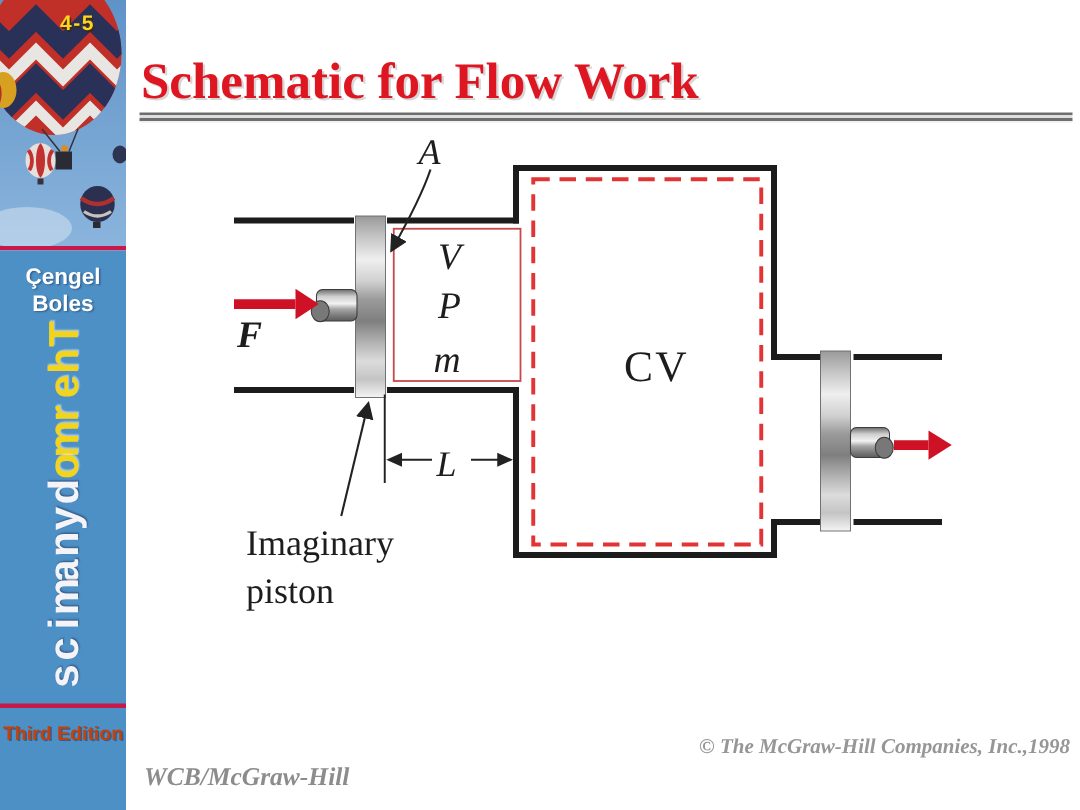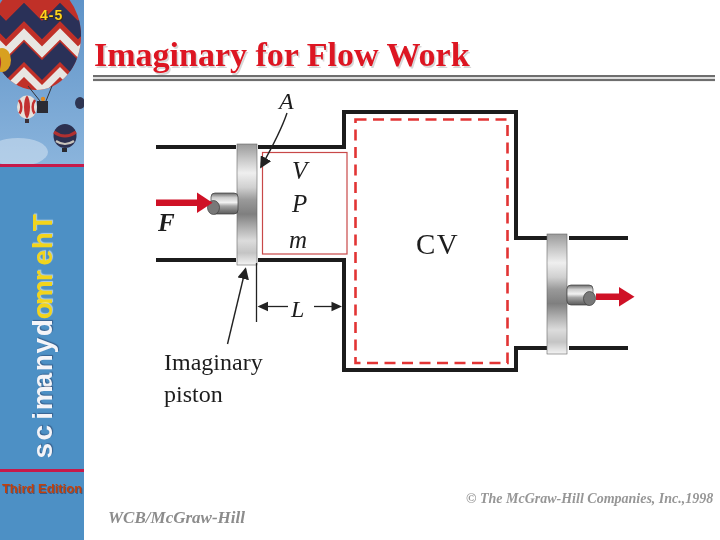--- a/index.html
+++ b/index.html
@@ -40,21 +40,21 @@
     position:absolute;left:94px;top:13px;width:620px;
     font:bold 34px "Liberation Serif",serif;color:#dd1622;
     text-shadow:1.5px 1.5px 0 rgba(140,140,140,.35);white-space:nowrap;
   }
   .title-rule{
     position:absolute;left:93px;top:75px;width:622px;height:7px;
     background:linear-gradient(to bottom,#6e6e6e 0 2px,#dedede 2px 4px,#6e6e6e 4px 6px,#f2f2f2 6px 7px);
   }
   .diagram-svg{position:absolute;left:0;top:0;width:720px;height:540px;}
   .footer-left{
-    position:absolute;left:108px;top:508px;
+    position:absolute;left:96px;top:508px;
     font:bold italic 17px "Liberation Serif",serif;color:#8c8c8c;
   }
   .footer-right{
     position:absolute;left:466px;top:491px;
     font:bold italic 14px "Liberation Serif",serif;color:#969696;
   }
 </style>
 </head>
 <body>
 
@@ -102,20 +102,24 @@
       <ellipse cx="80" cy="103" rx="5" ry="6" fill="#2e3552"></ellipse>
       <ellipse cx="2" cy="60" rx="9" ry="12" fill="#d8a020"></ellipse>
       <path d="M-4,52 Q2,60 -2,70" stroke="#b03030" stroke-width="3" fill="none"></path>
     </svg>
     <div class="badge">4-5</div>
   </div>
 
   <div class="redline" style="top:164px"></div>
   <div class="bluepanel"></div>
 
+  <div class="authors">
+    <div>Çengel</div>
+    <div>Boles</div>
+  </div>
 
   <div class="vtitle">
     <span class="vt-top">
         <span class="vch">T</span>
         <span class="vch">h</span>
         <span class="vch">e</span>
         <span class="vch">r</span>
         <span class="vch">m</span>
         <span class="vch">o</span>
       </span>
@@ -128,21 +132,21 @@
         <span class="vch">i</span>
         <span class="vch">c</span>
         <span class="vch">s</span>
       </span>
   </div>
 
   <div class="redline" style="top:469px"></div>
   <div class="edition">Third Edition</div>
 </aside>
 
-<h1 class="title">Imaginary for Flow Work</h1>
+<h1 class="title">Schematic for Flow Work</h1>
 <div class="title-rule"></div>
 
 <svg class="diagram-svg" viewBox="0 0 720 540">
   <defs>
     <linearGradient id="pg" x1="0" y1="0" x2="0" y2="1">
       <stop offset="0" stop-color="#9a9a9a"></stop>
         <stop offset="0.12" stop-color="#c6c6c6"></stop>
       <stop offset="0.24" stop-color="#efefef"></stop>
         <stop offset="0.36" stop-color="#d0d0d0"></stop>
       <stop offset="0.46" stop-color="#9a9a9a"></stop>

